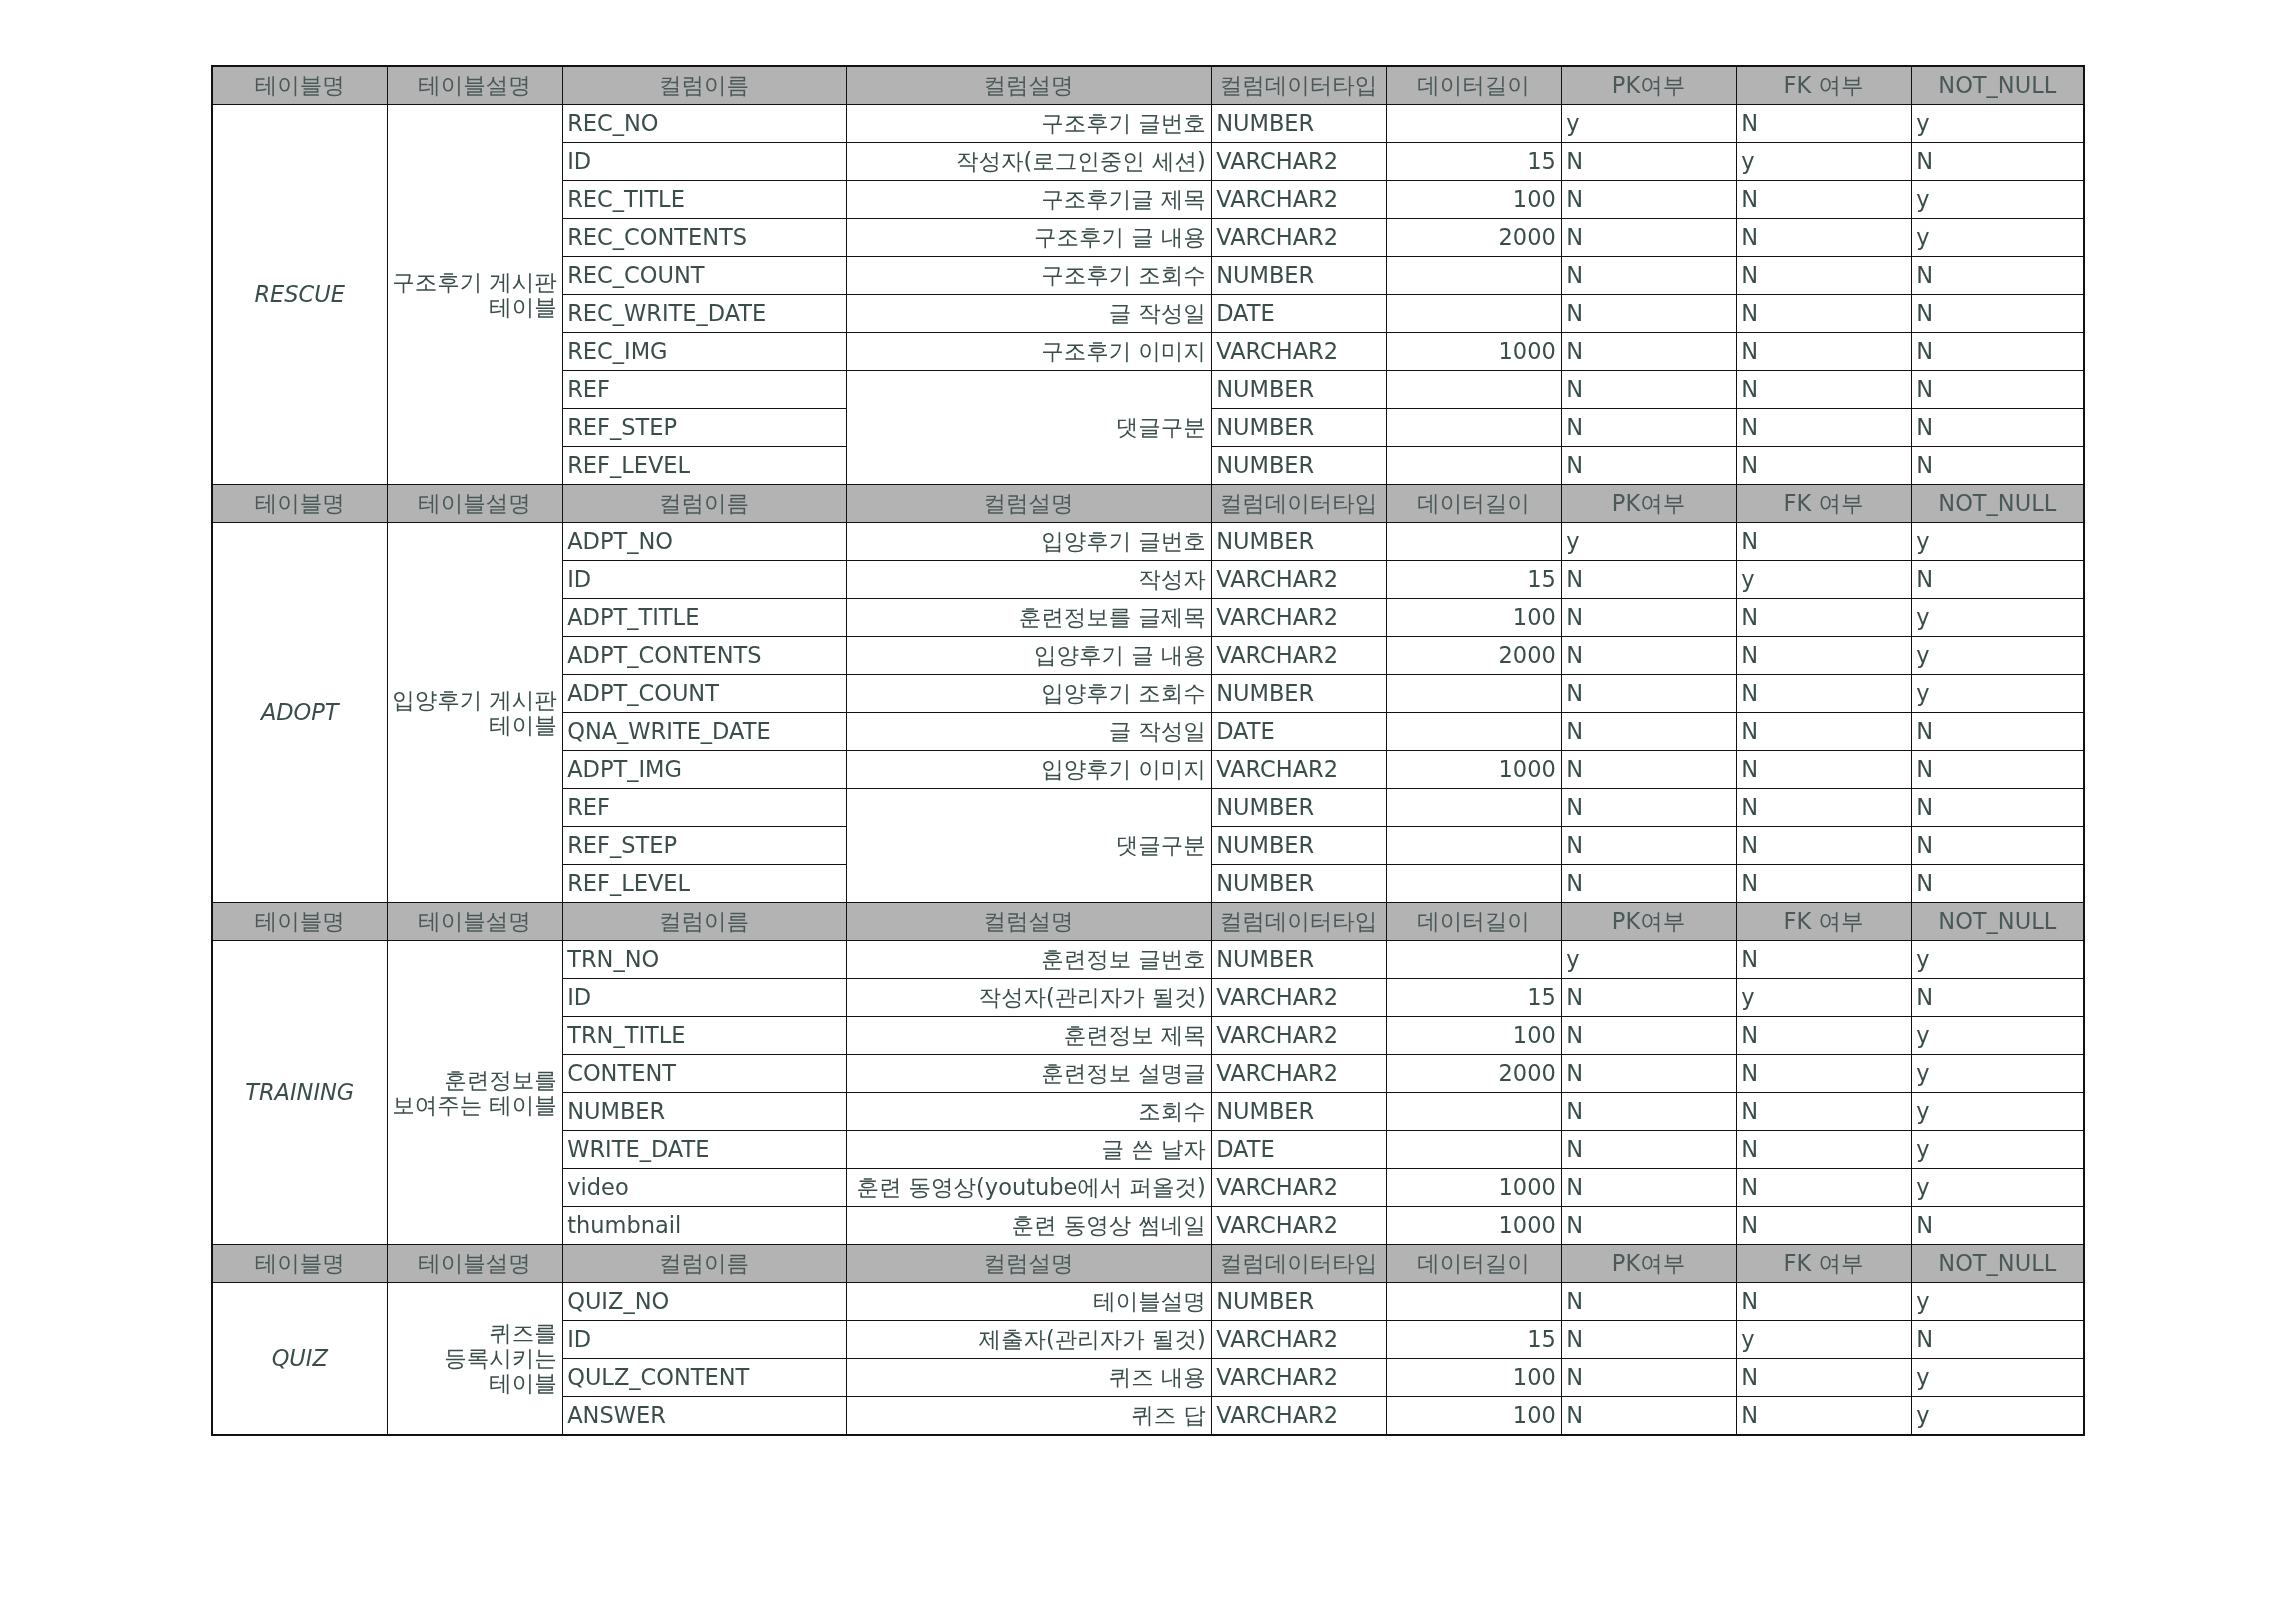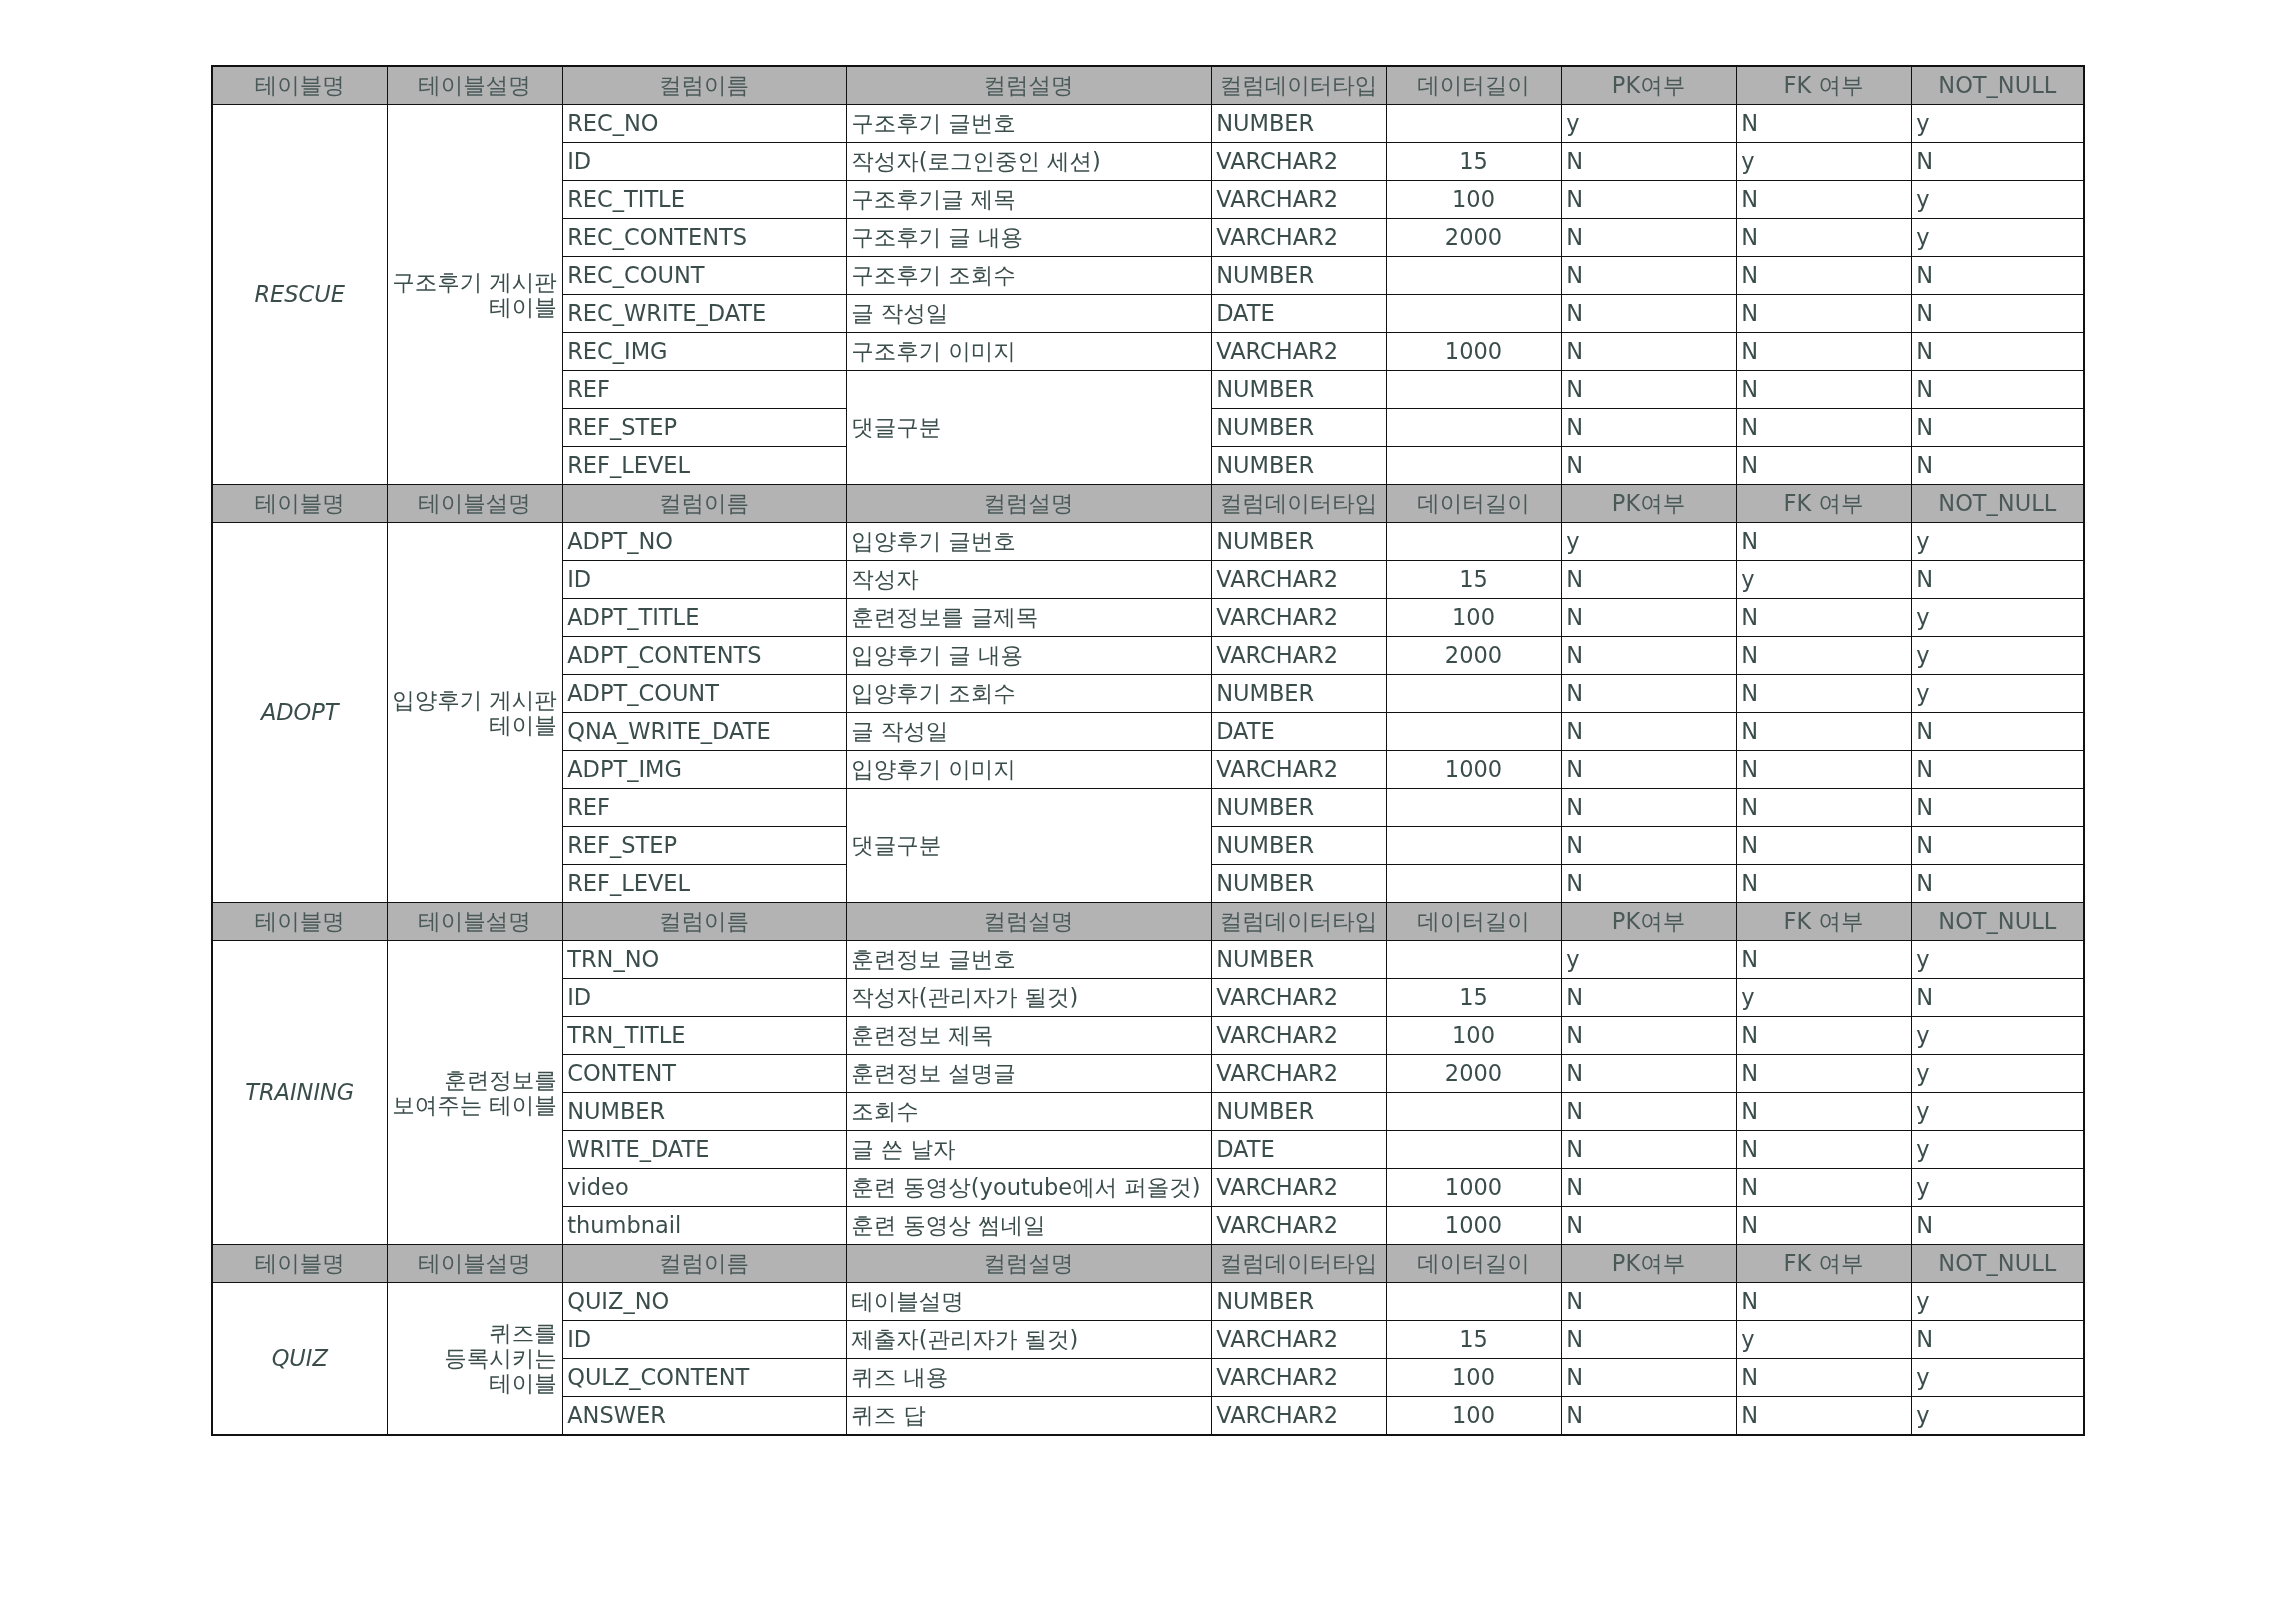--- a/index.html
+++ b/index.html
@@ -7,22 +7,22 @@
          font-family:"DejaVu Sans", "Liberation Sans", sans-serif; color:#3d4f4d; }
   .page { position:absolute; left:211px; top:65px; width:1873px; }
   table.schema { border-collapse:collapse; table-layout:fixed; width:1873px;
                  border:2.3px solid #111; }
   table.schema td { border:1.6px solid #111; height:37px; padding:0 4.7px;
                     font-size:22.5px; line-height:1.1; white-space:nowrap; overflow:hidden;
                     vertical-align:middle; color:#3a4d4b; }
   tr.hdr td { background:#b3b3b3; text-align:center; color:#4a5958; font-size:22.5px; }
   td.tname { text-align:center; font-size:23px;font-style:italic; }
   td.tdesc { text-align:right; white-space:normal; line-height:1.35; font-size:22px; color:#505c5b; }
-  td.len { text-align:center; padding-right:6.2px; }
-  td.cdesc { color:#4d5958; }
+  td.len { text-align:right; padding-right:6.2px; }
+  td.cdesc { color:#4d5958;text-align:right; }
   col.c1 { width:175px; } col.c2 { width:175px; } col.c3 { width:284px; }
   col.c4 { width:365px; } col.c5 { width:175px; } col.c6 { width:175px; }
   col.c7 { width:175px; } col.c8 { width:175px; } col.c9 { width:173px; }
 </style>
 </head>
 <body>
 
 <div class="page">
   <table class="schema" id="schema">
     <colgroup>

